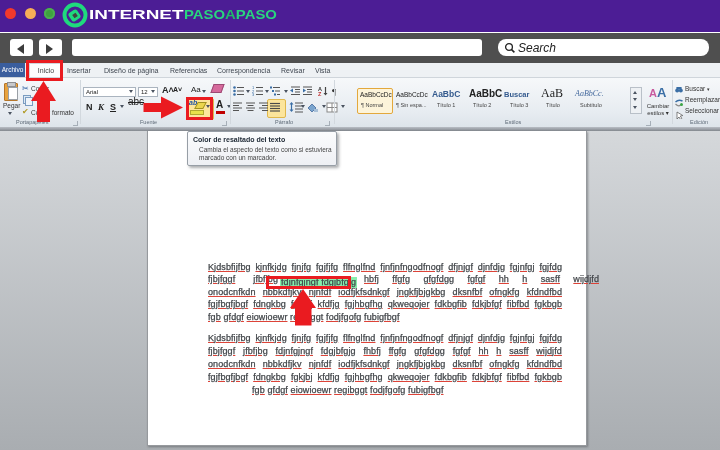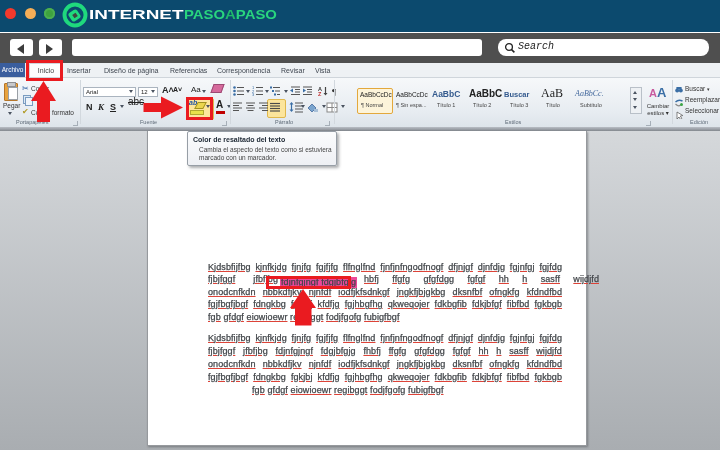--- a/index.html
+++ b/index.html
@@ -1,19 +1,19 @@
 <!DOCTYPE html>
 <html><head>
 <meta charset="utf-8">
 <style>
   html,body{margin:0;padding:0;}
   body{width:720px;height:450px;position:relative;overflow:hidden;font-family:"Liberation Sans",sans-serif;background:#fff;}
   .abs{position:absolute;}
   
-  #topbar{left:0;top:0;width:720px;height:32px;background:#0c4a6e;}
+  #topbar{left:0;top:0;width:720px;height:32px;background:#4c1d95;}
   .dot{border-radius:50%;position:absolute;top:8px;width:11px;height:11px;}
   #navbar{left:0;top:33px;width:720px;height:30px;background:#4f4f4f;}
   .navbtn{position:absolute;top:6px;width:23px;height:17px;background:#fff;border-radius:3px;}
   .tri{position:absolute;width:0;height:0;border-style:solid;}
   
   #tabrow{left:0;top:63px;width:720px;height:14px;background:#eef1f4;border-bottom:1px solid #cfd5db;}
   .tab{position:absolute;top:1px;font-size:7px;color:#3f4650;line-height:13px;}
   
   #ribbon{left:0;top:78px;width:720px;height:49px;background:linear-gradient(#f6f8fa,#e7ecf1 70%,#dde4ea);}
   #ribbonedge{left:0;top:127px;width:720px;height:4px;background:linear-gradient(#b9bec5,#83888e);}
@@ -55,21 +55,21 @@
   <div class="navbtn" style="left:10px;"></div>
   <div class="tri" style="left:17px;top:11px;border-width:5px 7px 5px 0;border-color:transparent #3c3c3c transparent transparent;"></div>
   <div class="navbtn" style="left:39px;"></div>
   <div class="tri" style="left:46px;top:11px;border-width:5px 0 5px 7px;border-color:transparent transparent transparent #3c3c3c;"></div>
   <div class="abs" style="left:72px;top:6px;width:410px;height:17px;background:#fff;border-radius:3px;"></div>
   <div class="abs" style="left:498px;top:6px;width:211px;height:17px;background:#fff;border-radius:8px;"></div>
   <svg class="abs" style="left:504px;top:9px;" width="12" height="12" viewBox="0 0 12 12">
     <circle cx="5" cy="5" r="3.4" fill="none" stroke="#222" stroke-width="1.3"></circle>
     <line x1="7.6" y1="7.6" x2="10.4" y2="10.4" stroke="#222" stroke-width="1.5"></line>
   </svg>
-  <div class="abs" style="left:518px;top:8px;font-family:Liberation Mono, monospace;font-style:italic;font-size:10px;color:#222;">Search</div>
+  <div class="abs" style="left:518px;top:8px;font-family:Liberation Sans, sans-serif;font-style:italic;font-size:12px;color:#222;">Search</div>
 </div>
 
 <div class="abs" id="tabrow">
   <div class="abs" style="left:0;top:0;width:25px;height:14px;background:#3a5e9e;color:#fff;font-size:6.5px;text-align:center;line-height:14px;">Archivo</div>
   <div class="abs" style="left:29px;top:0;width:34px;height:14px;background:#fdfdfe;border:1px solid #cfd5db;border-bottom:none;box-sizing:border-box;color:#444;font-size:7px;text-align:center;line-height:13px;">Inicio</div>
   <div class="tab" style="left:67px;">Insertar</div>
   <div class="tab" style="left:104px;">Diseño de página</div>
   <div class="tab" style="left:170px;">Referencias</div>
   <div class="tab" style="left:217px;">Correspondencia</div>
   <div class="tab" style="left:281px;">Revisar</div>
@@ -283,21 +283,21 @@
   <div class="btn-txt" style="left:685px;top:29px;">Seleccionar</div>
   <div class="glabel" style="left:690px;">Edición</div>
 </div>
 <div class="abs" id="ribbonedge"></div>
 <div class="abs" id="docarea">
   <div class="abs" id="page"></div>
 </div>
 
 <div class="tline just" style="top:260.5px;"><u>Kjdsbfijfbg</u> <u>kjnfkjdg</u> <u>fjnjfg</u> <u>fgjfjfg</u> <u>flfnglfnd</u> <u>fjnfjnfngodfnogf</u> <u>dfjnjgf</u> <u>djnfdjg</u> <u>fgjnfgj</u> <u>fgjfdg</u></div>
 <div class="tline just" style="top:273px;left:196px;width:70px;"><u>fjbjfggf</u> <u>jfbfjbg</u></div>
-<div class="tline" style="top:273px;left:268px;width:70px;"><span style="background:#ec4899;position:relative;top:2.5px;padding:0 1px 1px 1px;"><u>fdjnfgjngf</u> <u>fdgjbfgjg</u></span></div>
+<div class="tline" style="top:273px;left:268px;width:70px;"><span style="background:#86efac;position:relative;top:2.5px;padding:0 1px 1px 1px;"><u>fdjnfgjngf</u> <u>fdgjbfgjg</u></span></div>
 <div class="tline just" style="top:273px;left:352px;width:235px;"><u>hbfj</u> <u>ffgfg</u> <u>gfgfdgg</u> <u>fgfgf</u> <u>hh</u> <u>h</u> <u>sasff</u> <u>wijdjfd</u></div>
 <div class="tline just" style="top:285.5px;"><u>onodcnfkdn</u> <u>nbbkdfjkv</u> <u>njnfdf</u> <u>iodfjkfsdnkgf</u> <u>jngkfjbjgkbg</u> <u>dksnfbf</u> <u>ofngkfg</u> <u>kfdndfbd</u></div>
 <div class="tline just" style="top:298px;"><u>fgjfbgfjbgf</u> <u>fdngkbg</u> <u>fgkjbj</u> <u>kfdfjg</u> <u>fgjhbgfhg</u> <u>qkweqojer</u> <u>fdkbgfib</u> <u>fdkjbfgf</u> <u>fibfbd</u> <u>fgkbgb</u></div>
 <div class="tline" style="top:310.5px;"><u>fgb</u> <u>gfdgf</u> <u>eiowioewr</u> <u>regibggt</u> <u>fodjfgofg</u> <u>fubigfbgf</u></div>
 
 <div class="tline just" style="top:331.5px;"><u>Kjdsbfijfbg</u> <u>kjnfkjdg</u> <u>fjnjfg</u> <u>fgjfjfg</u> <u>flfnglfnd</u> <u>fjnfjnfngodfnogf</u> <u>dfjnjgf</u> <u>djnfdjg</u> <u>fgjnfgj</u> <u>fgjfdg</u></div>
 <div class="tline just" style="top:344.5px;"><u>fjbjfggf</u> <u>jfbfjbg</u> <u>fdjnfgjngf</u> <u>fdgjbfgjg</u> <u>fhbfj</u> <u>ffgfg</u> <u>gfgfdgg</u> <u>fgfgf</u> <u>hh</u> <u>h</u> <u>sasff</u> <u>wijdjfd</u></div>
 <div class="tline just" style="top:357.5px;"><u>onodcnfkdn</u> <u>nbbkdfjkv</u> <u>njnfdf</u> <u>iodfjkfsdnkgf</u> <u>jngkfjbjgkbg</u> <u>dksnfbf</u> <u>ofngkfg</u> <u>kfdndfbd</u></div>
 <div class="tline just" style="top:370.5px;"><u>fgjfbgfjbgf</u> <u>fdngkbg</u> <u>fgkjbj</u> <u>kfdfjg</u> <u>fgjhbgfhg</u> <u>qkweqojer</u> <u>fdkbgfib</u> <u>fdkjbfgf</u> <u>fibfbd</u> <u>fgkbgb</u></div>
 <div class="tline" style="top:383.5px;padding-left:44px;"><u>fgb</u> <u>gfdgf</u> <u>eiowioewr</u> <u>regibggt</u> <u>fodjfgofg</u> <u>fubigfbgf</u></div>

